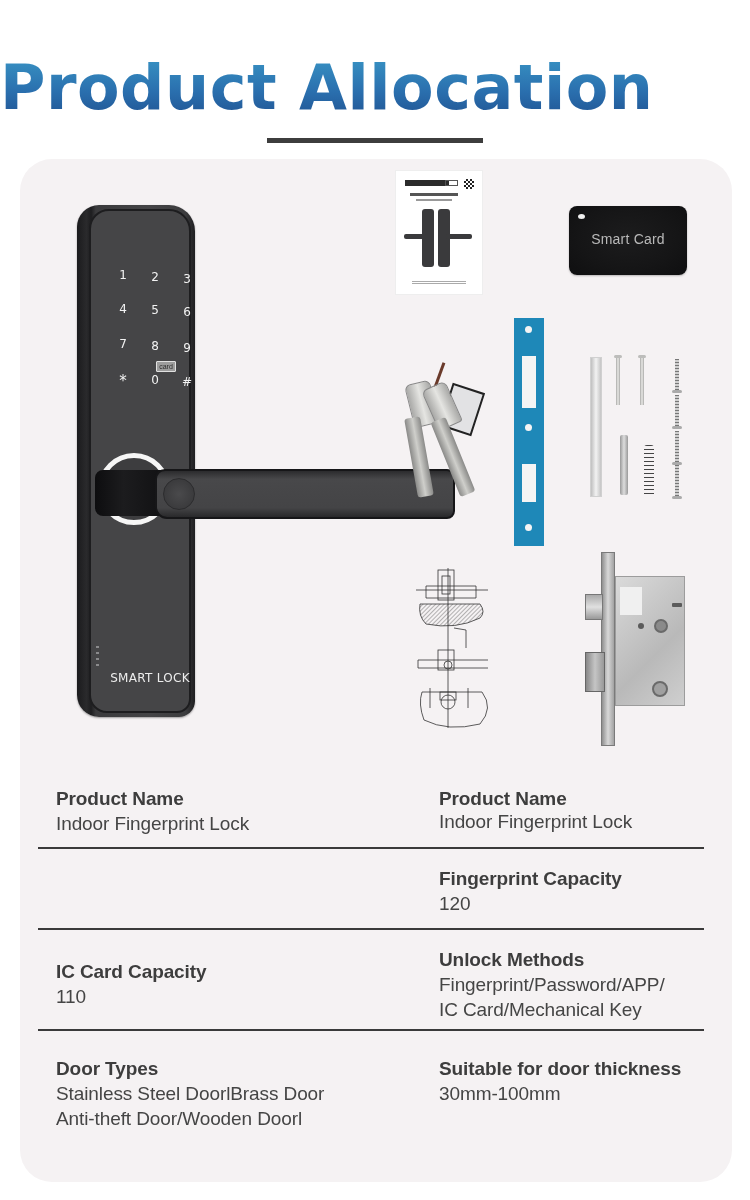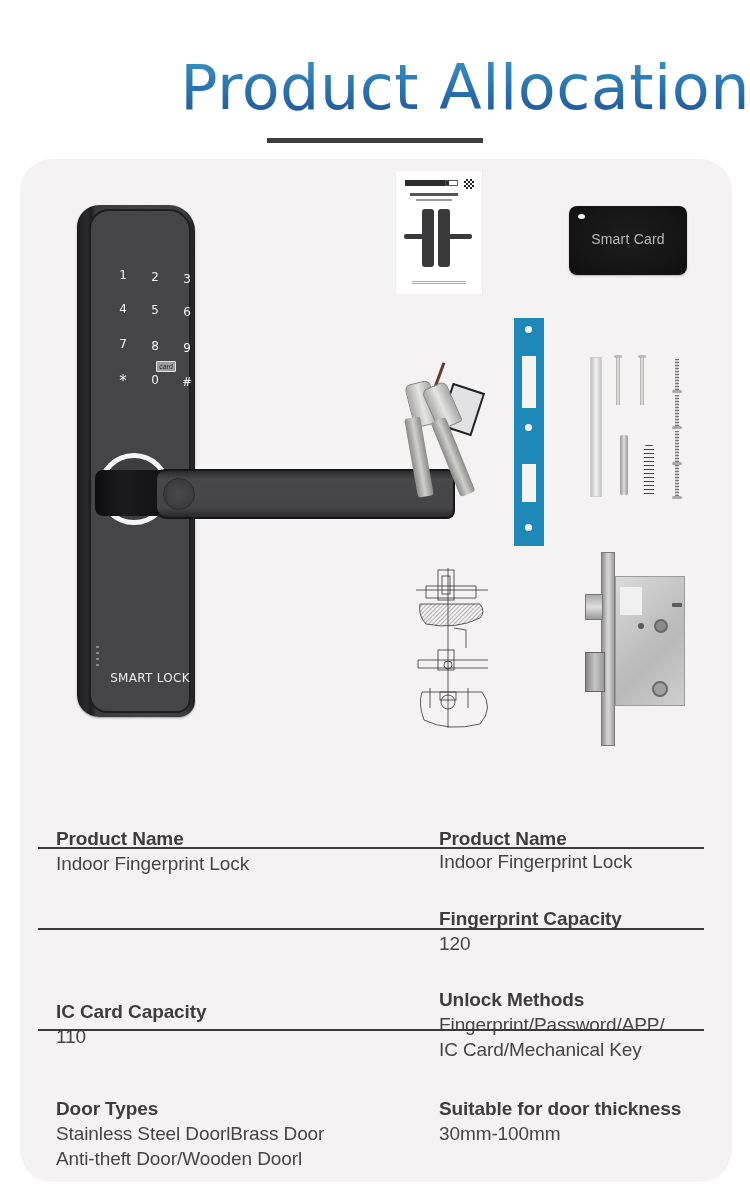--- a/index.html
+++ b/index.html
@@ -1,21 +1,21 @@
 <!DOCTYPE html>
 <html><head>
 <meta charset="utf-8">
 <style>
   * { box-sizing: border-box; margin: 0; padding: 0; }
   html, body { width: 750px; height: 1200px; background: #ffffff; overflow: hidden; }
   body { position: relative; font-family: "Liberation Sans", "DejaVu Sans", sans-serif; }
 
   .title {
-    position: absolute; left: 0; top: 52px; width: 750px; text-align: right;
-    font-size: 62px; font-weight: 400; letter-spacing: 0.5px; line-height: 72px;
+    position: absolute; left: 0; top: 52px; width: 750px; text-align: left;
+    font-size: 62px; font-weight: 700; letter-spacing: 0.5px; line-height: 72px;
     background: linear-gradient(180deg, #3a97c6 0%, #2a6fae 55%, #1f4f8e 100%);
     -webkit-background-clip: text; background-clip: text; color: transparent;
     font-family: "DejaVu Sans", sans-serif;
   }
   .title-rule { position: absolute; left: 267px; top: 138px; width: 216px; height: 5px; background: #3d3d3d; }
 
   .panel {
     position: absolute; left: 20px; top: 159px; width: 712px; height: 1023px;
     background: #f5f2f3; border-radius: 32px;
   }
@@ -131,21 +131,21 @@
   .faceplate { position: absolute; left: 16px; top: 0; width: 14px; height: 194px;
     background: linear-gradient(90deg,#8f8f8f,#d8d8d8 50%,#a2a2a2); border: 1px solid #7a7a7a; }
   .case { position: absolute; left: 30px; top: 24px; width: 70px; height: 130px;
     background: linear-gradient(135deg,#dadada,#b9b9b9 60%,#cfcfcf); border: 1px solid #9c9c9c; }
   .latch { position: absolute; left: 0; top: 42px; width: 18px; height: 26px; background: linear-gradient(180deg,#aaa,#e0e0e0,#999); border: 1px solid #777; }
   .deadbolt { position: absolute; left: 0; top: 100px; width: 20px; height: 40px; background: linear-gradient(90deg,#888,#c5c5c5,#999); border: 1px solid #666; }
   .case-hole { position: absolute; border-radius: 50%; background: #5b5b5b; }
 
   
   .spec-cell { position: absolute; color: #3a3a3a; }
-  .spec-label { font-size: 19px; font-weight: 700; color: #3d3d3d; line-height: 24px; letter-spacing: -0.1px; margin-top: 40px; }
+  .spec-label { font-size: 19px; font-weight: 700; color: #3d3d3d; line-height: 24px; letter-spacing: -0.1px; }
   .spec-value { font-size: 19px; font-weight: 400; color: #454545; line-height: 25px; letter-spacing: -0.1px; }
   .divider { position: absolute; left: 38px; width: 666px; height: 2px; background: #3a3a3a; }
 </style>
 </head>
 <body>
 
 <h1 class="title">Product Allocation</h1>
 <div class="title-rule"></div>
 
 <div class="panel"></div>

